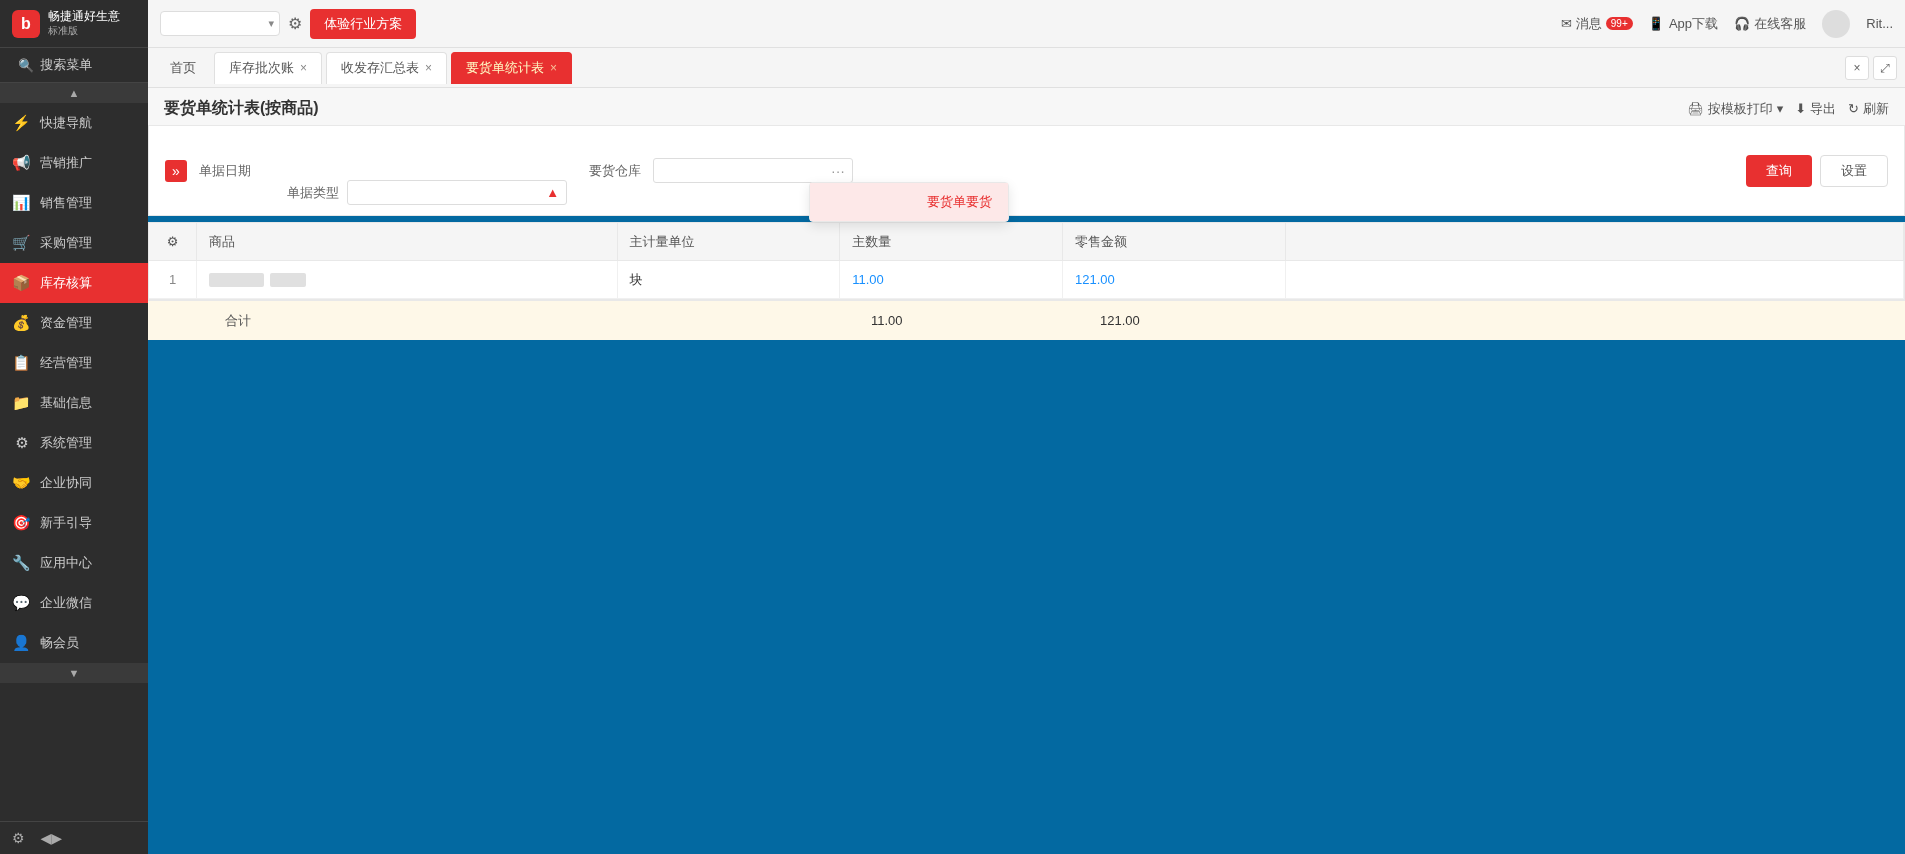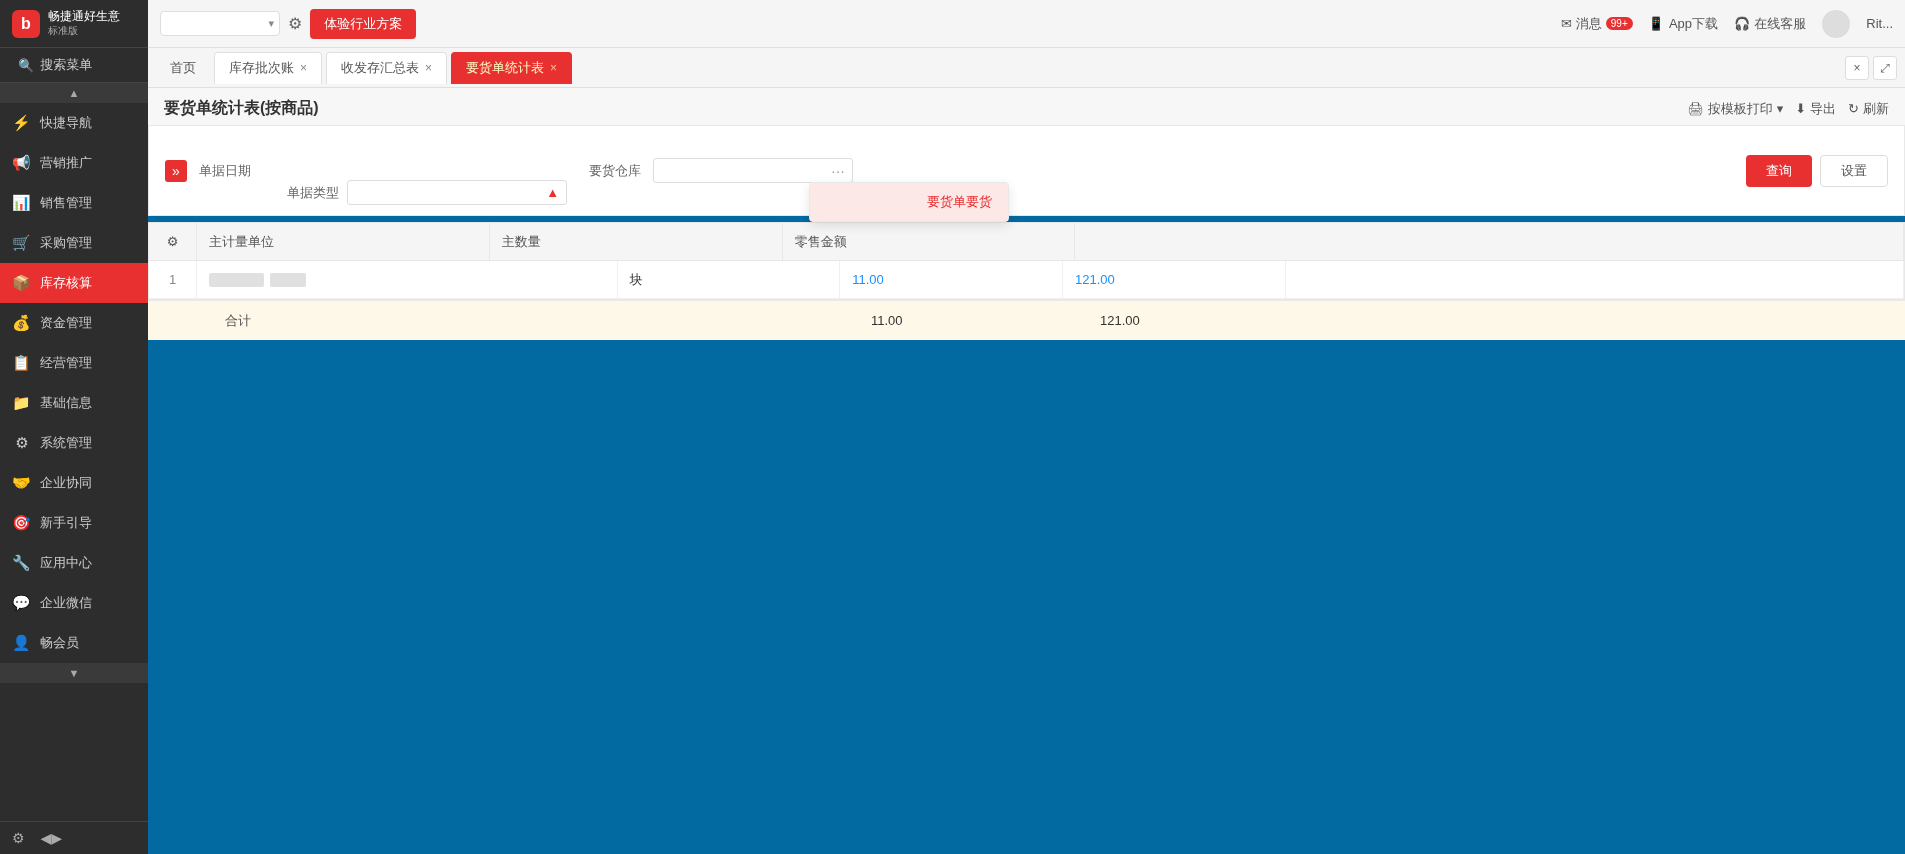--- a/index.html
+++ b/index.html
@@ -660,20 +660,21 @@
       <div class="dropdown-overlay">
         <div class="dropdown-item selected">
           <span>要货单要货</span>
         </div>
       </div>
     </div>
 
     <div class="table-wrap">
       <div class="table-header-row">
         <div class="th gear">⚙</div>
+        <div class="th product">商品</div>
         <div class="th unit">主计量单位</div>
         <div class="th qty">主数量</div>
         <div class="th amount">零售金额</div>
         <div class="th rest"></div>
       </div>
       <div class="table-data-row">
         <div class="td seq">1</div>
         <div class="td product">
           <div class="product-placeholder">
             <div class="placeholder-block" style="width:55px;"></div>

